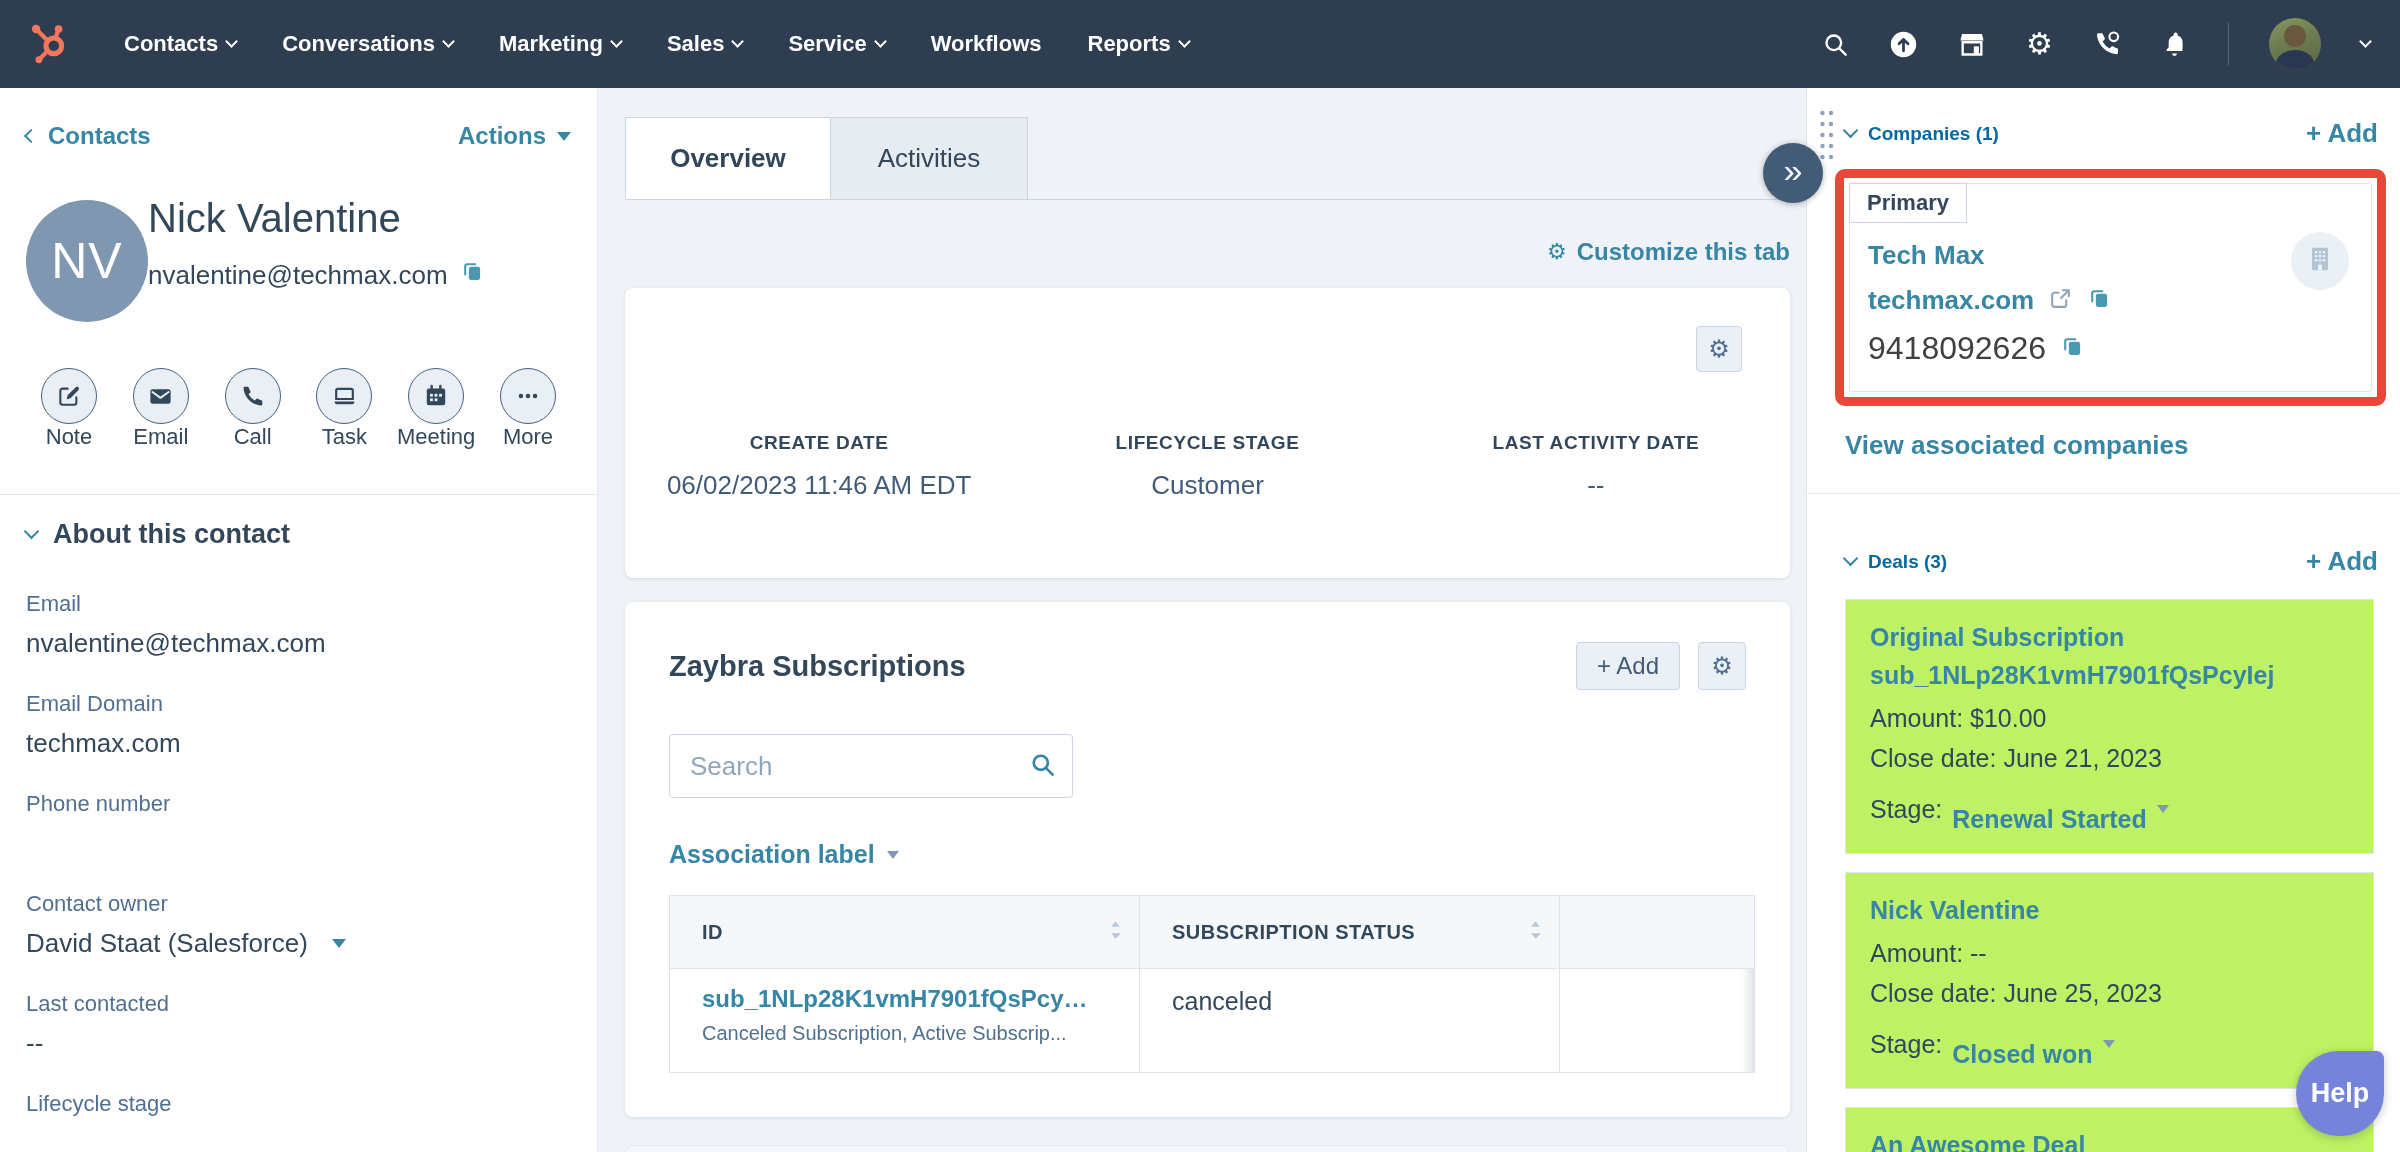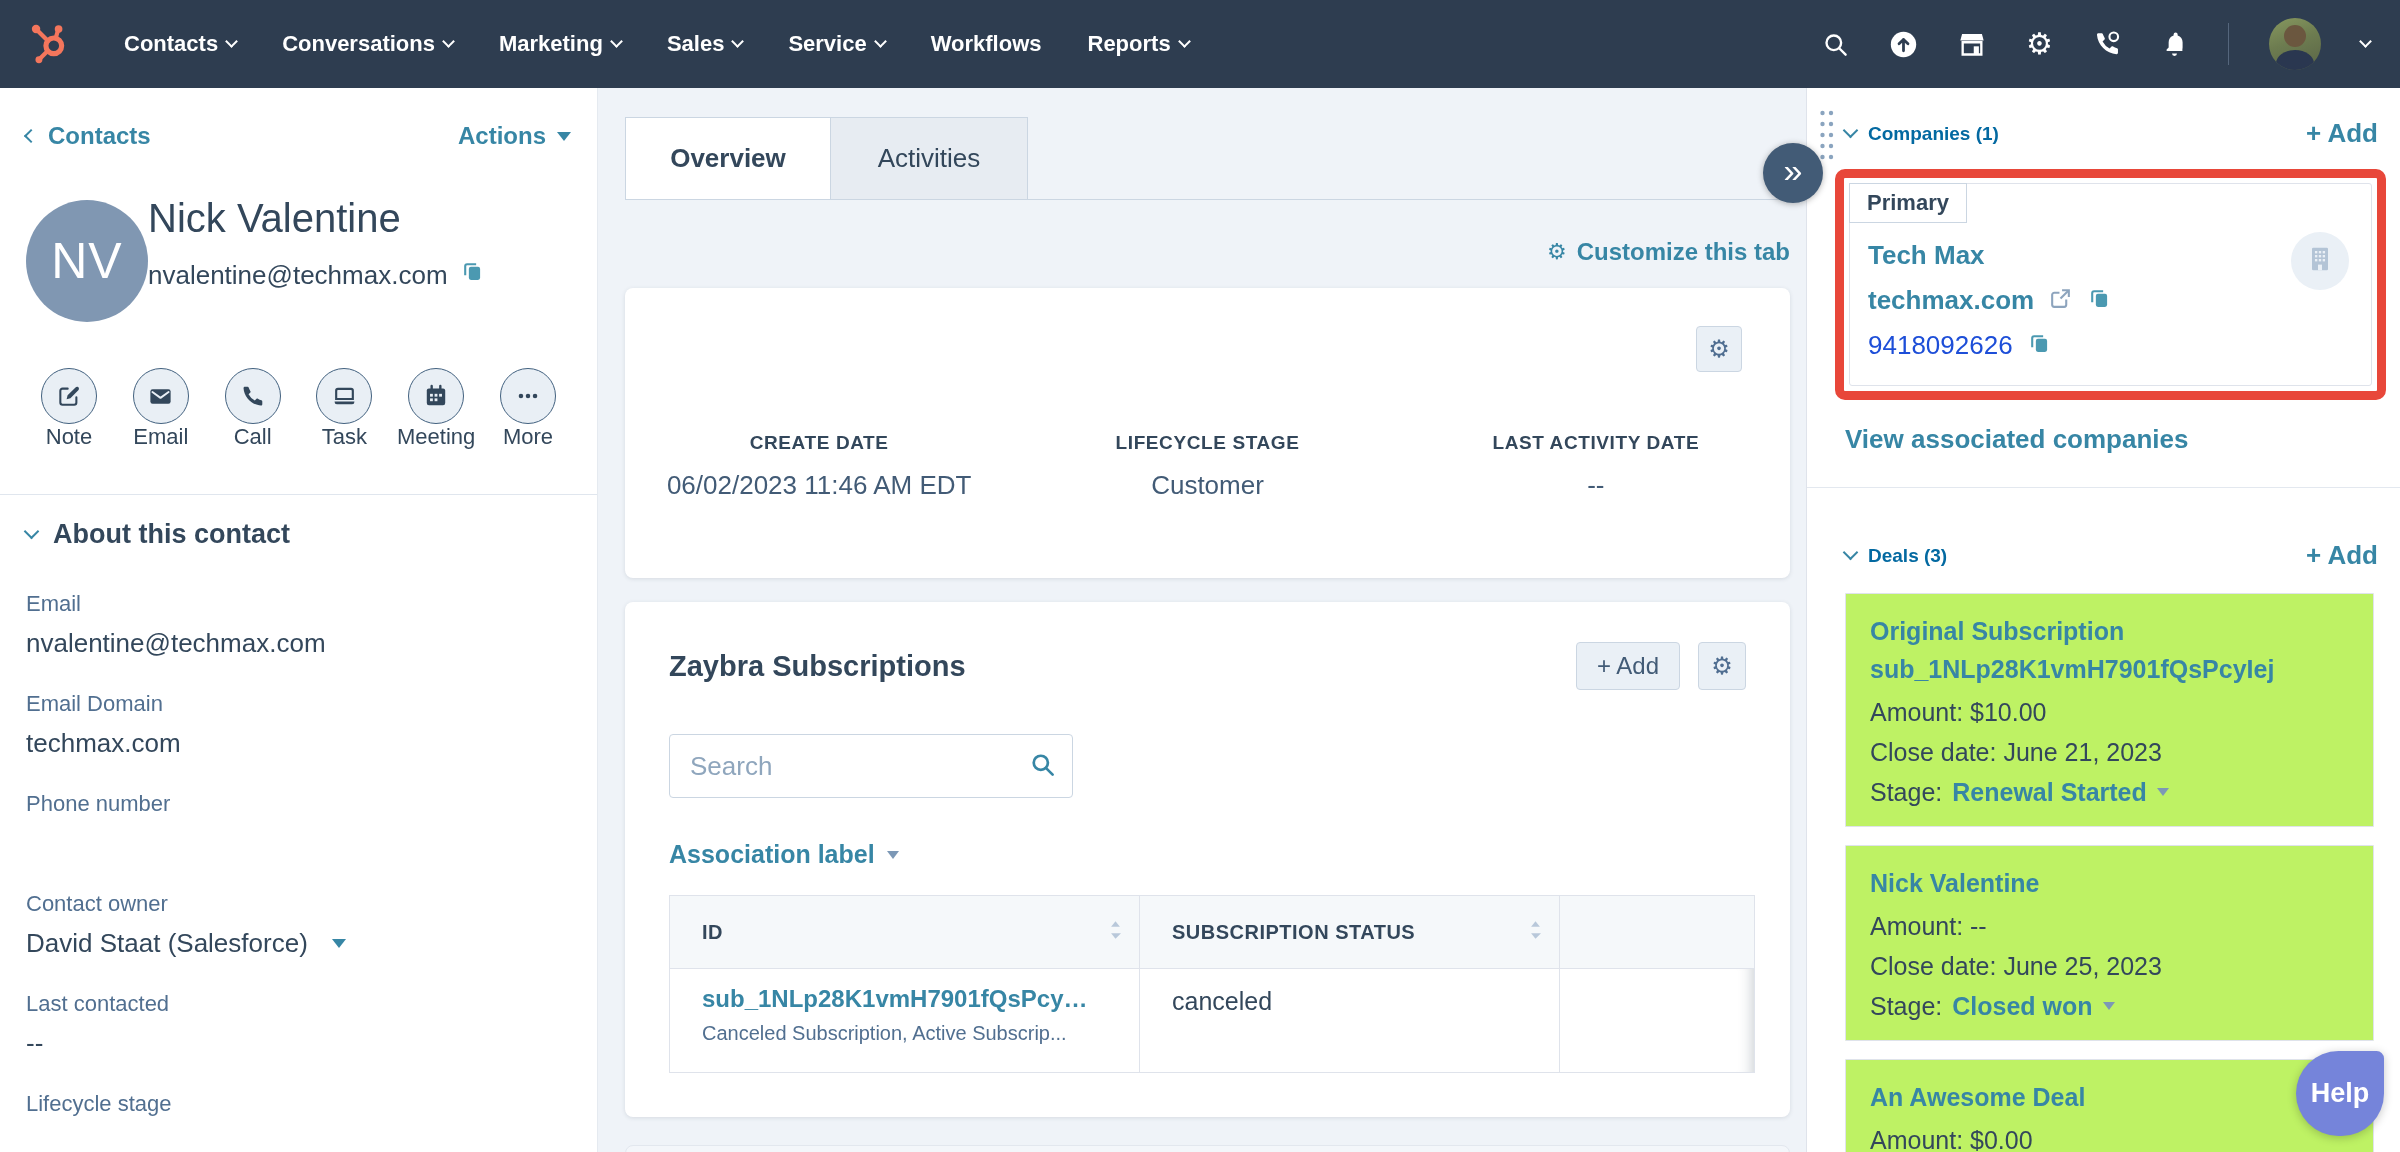--- a/index.html
+++ b/index.html
@@ -107,31 +107,31 @@
   .drag-dots { position:absolute; left:-27px; top:-10px; cursor:grab; }
   .rp-title { font-size:19px; font-weight:700; color:#0369a1; margin-left:12px; flex:1; }
   .rp-add { color:#3786a5; font-weight:700; font-size:26px; cursor:pointer; }
   .red-annotation { margin:20px 14px 8px 28px; border:9px solid #e8473a; border-radius:10px; padding:5px; }
   .company-card { background:#fff; border:1px solid #dfe3eb; border-radius:3px; position:relative; min-height:176px; padding:56px 20px 24px 18px; }
   .primary-badge { position:absolute; top:-1px; left:-1px; border:1px solid #cbd6e2; background:#fff;
     padding:6px 17px; font-size:22px; font-weight:700; color:#33475b; }
   .comp-name { color:#3786a5; font-weight:700; font-size:26px; cursor:pointer; display:inline-block; }
   .comp-row { display:flex; align-items:center; gap:14px; margin-top:14px; }
   .comp-domain { color:#3786a5; font-weight:700; font-size:26px; cursor:pointer; }
-  .comp-phone { color:#1d4ed8; font-size:26px; }
+  .comp-phone { color:#404040; font-size:32px; }
   .comp-avatar { position:absolute; right:22px; top:48px; width:58px; height:58px; border-radius:50%;
     background:#eaf0f6; display:flex; align-items:center; justify-content:center; }
   .view-link { display:block; margin:24px 0 0 38px; color:#3786a5; font-weight:700; font-size:26px; cursor:pointer; }
   .rp-divider { height:1px; background:#e3e8ef; margin-top:32px; }
   .deal-card { margin:18px 26px 0 38px; background:#bef264; border:1px solid #dfe3eb; border-radius:1px; padding:18px 24px; }
   .deal-card.first { margin-top:22px; }
   .deal-name { color:#3786a5; font-weight:700; font-size:25px; line-height:38px; cursor:pointer; }
   .deal-line { font-size:25px; color:#33475b; margin-top:8px; line-height:32px; }
   .deal-stage { display:flex; align-items:center; gap:10px; margin-top:8px; font-size:25px; line-height:32px; color:#33475b; }
-  .stage-link { color:#3786a5; font-weight:700; cursor:pointer; }
+  .stage-link { color:#3786a5; font-weight:700; cursor:pointer;margin-top:21px; }
   .help-btn { position:absolute; right:16px; bottom:16px; width:88px; height:85px; background:#7584da;
     border-radius:46px 8px 46px 46px; display:flex; align-items:center; justify-content:center;
     color:#fff; font-weight:700; font-size:27px; z-index:60; box-shadow:0 2px 10px rgba(0,0,0,.22); cursor:pointer; }
 </style>
 </head>
 <body>
 
 <div class="topnav">
   <span>
     <svg viewBox="0 0 48 48" width="46" height="46">

